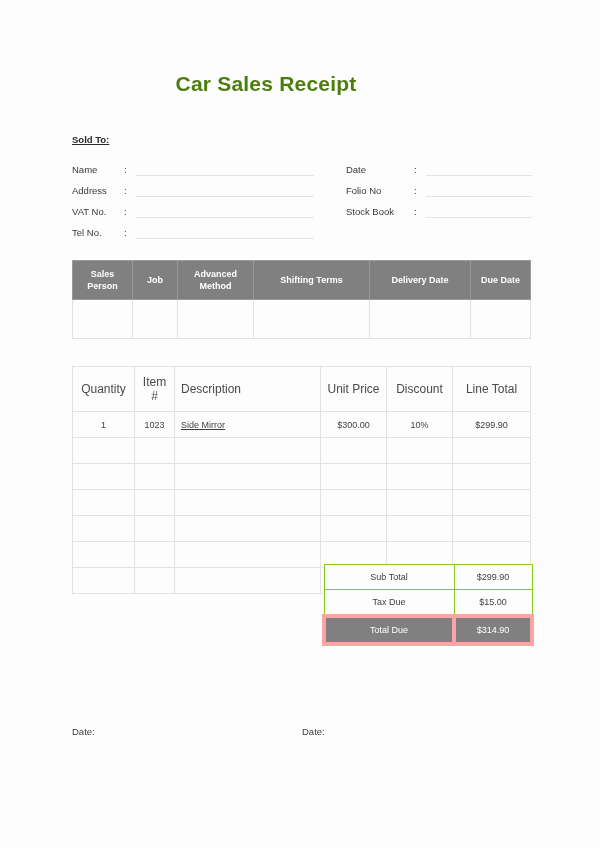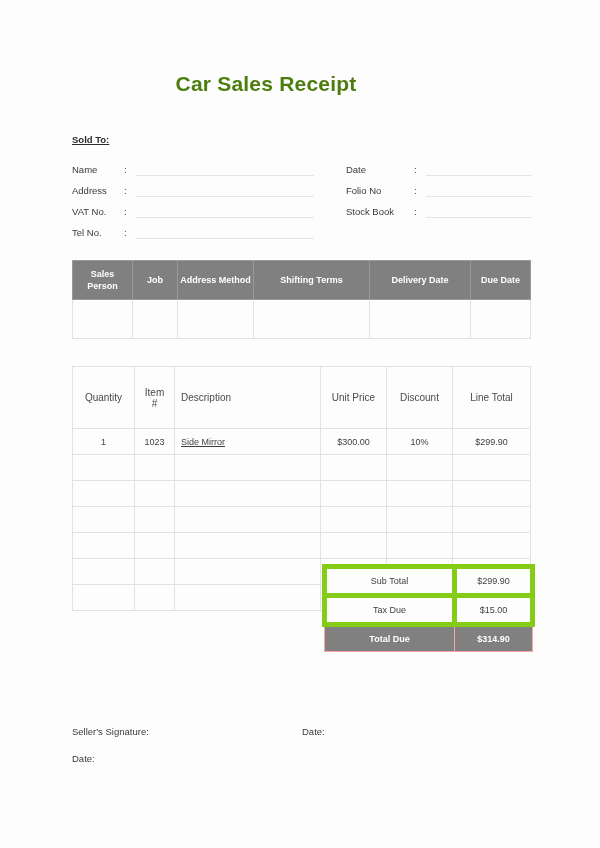--- a/index.html
+++ b/index.html
@@ -120,58 +120,58 @@
     height: 38px;
     background: #fdfdfd;
   }
 
   
   .it-tbl { top: 366px; }
   .it-tbl thead th {
     height: 27px;
     background: #fdfdfd;
     color: #4a4a4a;
-    font-size: 10px;
+    font-size: 12px;
     text-align: center;
     font-weight: normal;
-    padding: 17px 6px;
+    padding: 8px 6px;
   }
   .it-tbl thead th.al-left { text-align: left; margin-top: 40px; }
   .it-tbl tbody td {
     height: 25px;
     text-align: center;
     font-size: 9px;
     color: #3f3f3f;
     padding: 0 6px;
     background: #fdfdfd;
   }
   .it-tbl tbody td.al-left { text-align: left; text-decoration: underline; }
 
   
   .tot-tbl {
     position: absolute;
     left: 322px;
     top: 564px;
     width: 208px;
   }
   .tot-tbl td {
-    border: 5px solid #84cc16;
+    border: 1px solid #84cc16;
     height: 24px;
     font-size: 9px;
     color: #3f3f3f;
     padding: 0 8px;
     background: #fdfdfd;
   }
   .tot-label { text-align: center; width: 130px; }
   .tot-value { text-align: center; }
   .tot-tbl tr.grand td {
     background: #808080;
     color: #ffffff;
-    font-weight: bold;
-    border: 1px solid #fca5a5;
+    font-weight: normal;
+    border: 4px solid #fca5a5;
   }
 
   
   .sig-block {
     position: absolute;
     top: 726px;
     left: 72px;
     width: 460px;
     display: flex;
   }
@@ -249,21 +249,21 @@
         <col style="width:45px">
         <col style="width:76px">
       <col style="width:116px">
         <col style="width:101px">
         <col style="width:60px">
     </colgroup>
     <thead>
       <tr>
         <th>Sales Person</th>
         <th>Job</th>
-        <th>Address Method</th>
+        <th>Advanced Method</th>
         <th>Shifting Terms</th>
         <th>Delivery Date</th>
         <th>Due Date</th>
       </tr>
     </thead>
     <tbody>
       <tr>
         <td></td>
         <td></td>
         <td></td>
@@ -369,21 +369,20 @@
       </tr>
       <tr class="grand">
         <td class="tot-label">Total Due</td>
         <td class="tot-value">$314.90</td>
       </tr>
     </tbody>
   </table>
 
   <div class="sig-block">
     <div class="sig-col">
-      <div class="sig-line">Seller's Signature:</div>
       <div class="sig-line">Date:</div>
     </div>
     <div class="sig-col">
       <div class="sig-line">Date:</div>
     </div>
   </div>
 
 </div>
 
 </body></html>

